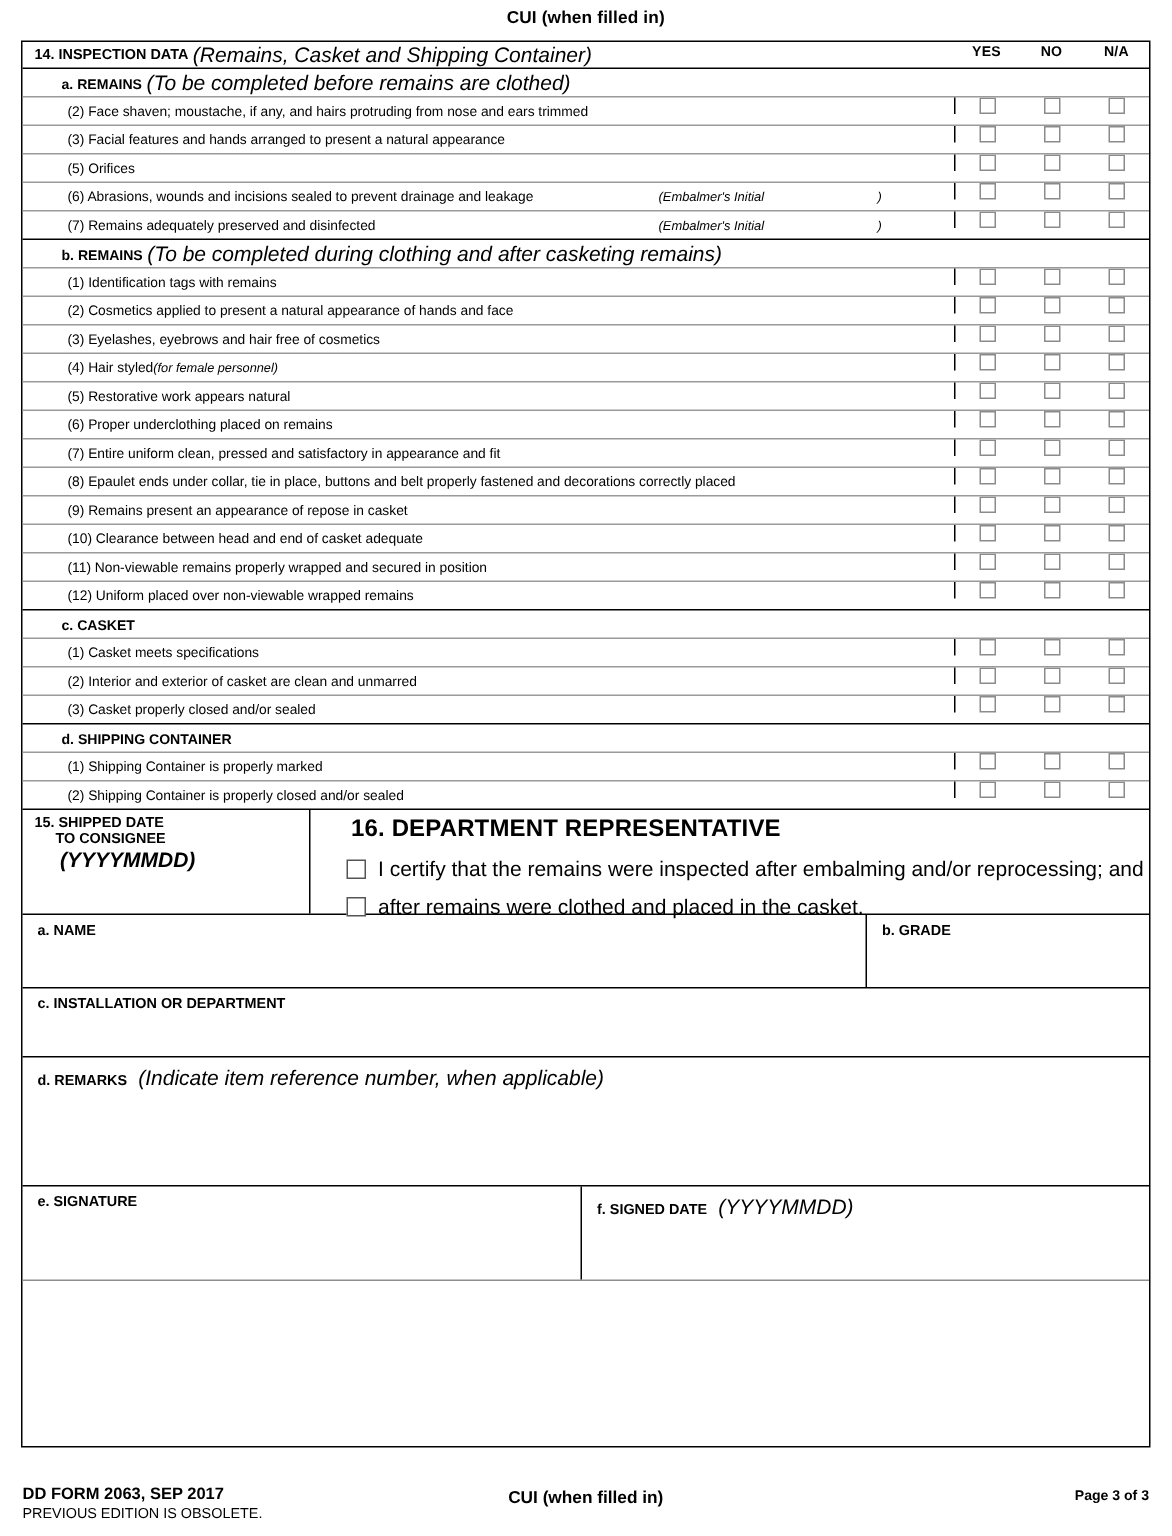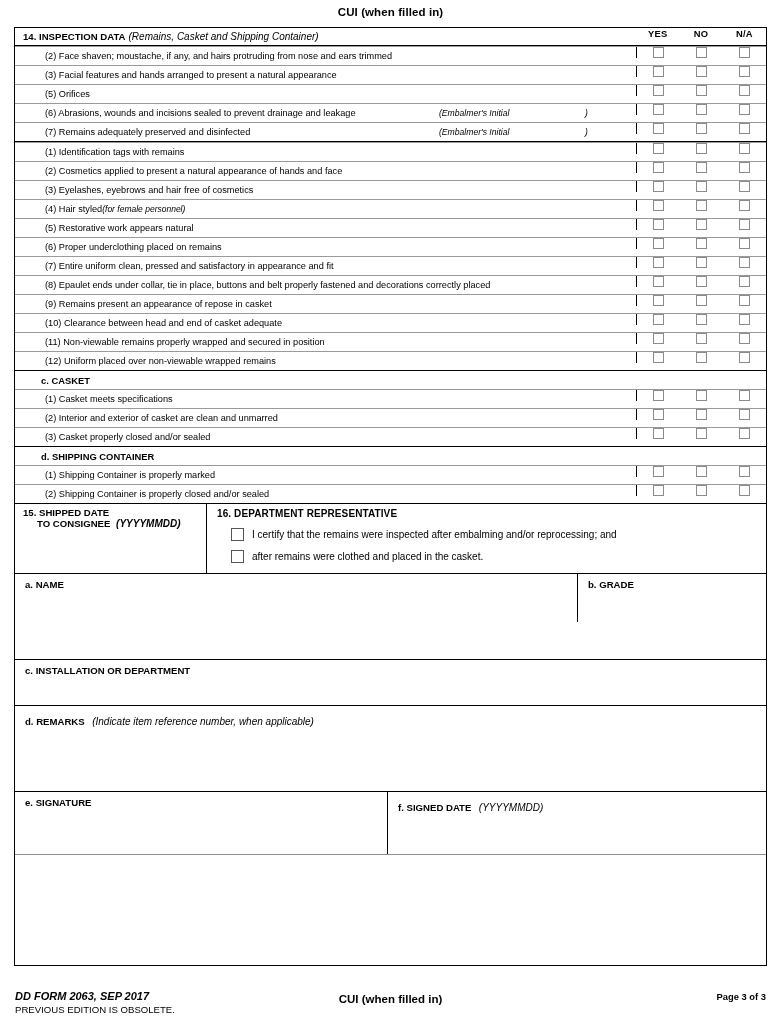--- a/index.html
+++ b/index.html
@@ -69,21 +69,21 @@
   }
 
   
   .hdr-row { height: 17px; }
   .hdr-row .lbl { height: 17px; font-size: 9.6px; }
   .hdr-row .lbl b { font-size: 9.6px; }
 
   .sub-hdr .lbl { padding-left: 26px; font-size: 9.4px; }
   .item .lbl { padding-left: 30px; }
 
-  .ital { font-style: italic; font-size: 10px; margin-left: 3px; }
+  .ital { font-style: italic; font-size: 14px; margin-left: 3px; }
   .ital2 { font-style: italic; font-size: 8.5px; }
 
   
   .embalmer {
     position: absolute;
     left: 424px;
     font-style: italic;
     font-size: 8.6px;
   }
   .embalmer .paren-close {
@@ -142,37 +142,37 @@
     border-right: 1.2px solid #000;
     padding: 3px 0 0 8px;
   }
   .box15 .l1 { font-size: 9.6px; font-weight: bold; }
   .box15 .l2 { font-size: 9.6px; font-weight: bold; padding-left: 14px; }
   .box16 {
     flex: 1 1 auto;
     box-sizing: border-box;
     padding: 4px 0 0 10px;
   }
-  .box16 .t16 { font-size: 10px; font-weight: bold; letter-spacing: 0.1px; }
+  .box16 .t16 { font-size: 16px; font-weight: bold; letter-spacing: 0.1px; margin-left: 17px; }
   .cert-line {
     display: flex;
     align-items: center;
     margin-top: 9px;
     padding-left: 14px;
   }
   .cert-line .cbox2 {
     width: 13px;
     height: 13px;
     border: 1.2px solid #555;
     background: #fff;
     box-sizing: border-box;
     margin-right: 8px;
     flex: 0 0 13px;
   }
-  .cert-line span { font-size: 10px; }
+  .cert-line span { font-size: 14px; }
 
   
   .namegrade {
     display: flex;
     border-top: 1.4px solid #000;
     height: 49px;
     box-sizing: border-box;
   }
   .cell-name {
     flex: 0 0 563px;
@@ -186,21 +186,20 @@
     box-sizing: border-box;
     padding: 5px 0 0 10px;
   }
   .fl { font-size: 9.6px; font-weight: bold; }
 
   .install {
     border-top: 1.2px solid #000;
     height: 46px;
     box-sizing: border-box;
     padding: 5px 0 0 10px;
-    margin-top: 37px;
   }
   .remarks {
     border-top: 1.4px solid #000;
     height: 86px;
     box-sizing: border-box;
     padding: 5px 0 0 10px;
   }
 
   .sigrow {
     display: flex;
@@ -232,21 +231,20 @@
     top: 990px;
     width: 753px;
     height: 30px;
   }
   .f-left {
     position: absolute;
     left: 1px;
     top: 0;
     font-size: 11px;
     font-weight: bold;
-    font-style: italic;
   }
   .f-left2 {
     position: absolute;
     left: 1px;
     top: 14px;
     font-size: 9.6px;
   }
   .f-center {
     position: absolute;
     left: 0;
@@ -279,20 +277,24 @@
         <span class="ital">(Remains, Casket and Shipping Container)</span>
       </div>
       <div class="ynh">
         <div class="cc">YES</div>
         <div class="cc">NO</div>
         <div class="cc">N/A</div>
       </div>
     </div>
 
     <div class="row sub-hdr hr-dark">
+      <div class="lbl">
+        <b>a. REMAINS</b>
+        <span class="ital">(To be completed before remains are clothed)</span>
+      </div>
       <div class="checkcols">
         <div class="cc"></div>
           <div class="cc"></div>
           <div class="cc"></div>
       </div>
     </div>
 
 
     <div class="row item hr">
       <div class="lbl">(2) Face shaven; moustache, if any, and hairs protruding from nose and ears trimmed</div>
@@ -376,20 +378,24 @@
         <div class="cc">
             <span class="cbox"></span>
           </div>
         <div class="cc">
             <span class="cbox"></span>
           </div>
       </div>
     </div>
 
     <div class="row sub-hdr hr-dark">
+      <div class="lbl">
+        <b>b. REMAINS</b>
+        <span class="ital">(To be completed during clothing and after casketing remains)</span>
+      </div>
       <div class="checkcols">
         <div class="cc"></div>
           <div class="cc"></div>
           <div class="cc"></div>
       </div>
     </div>
 
     <div class="row item hr">
       <div class="lbl">(1) Identification tags with remains</div>
       <div class="checkcols">

